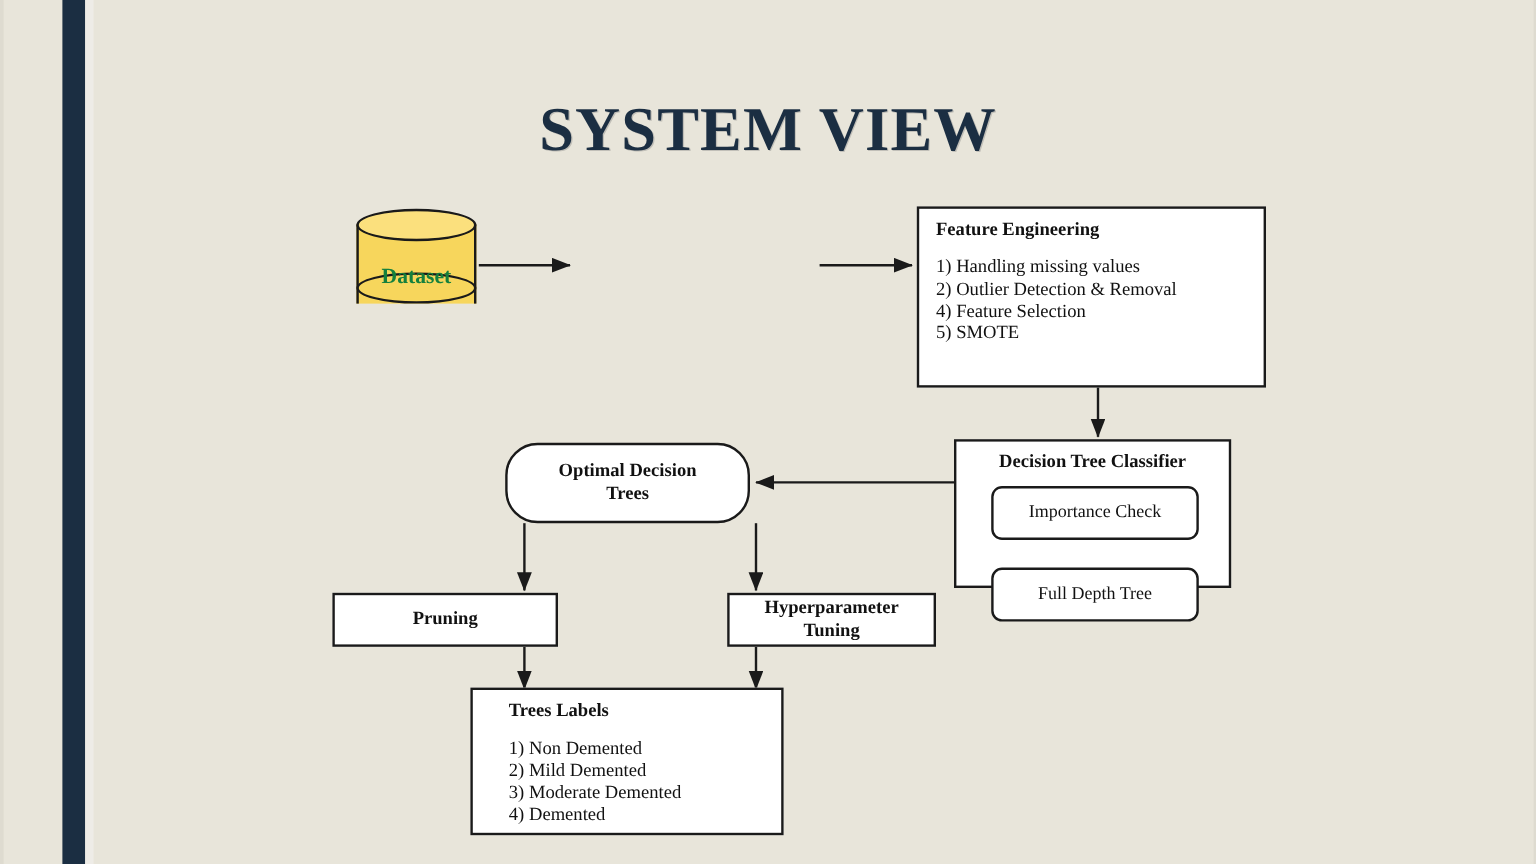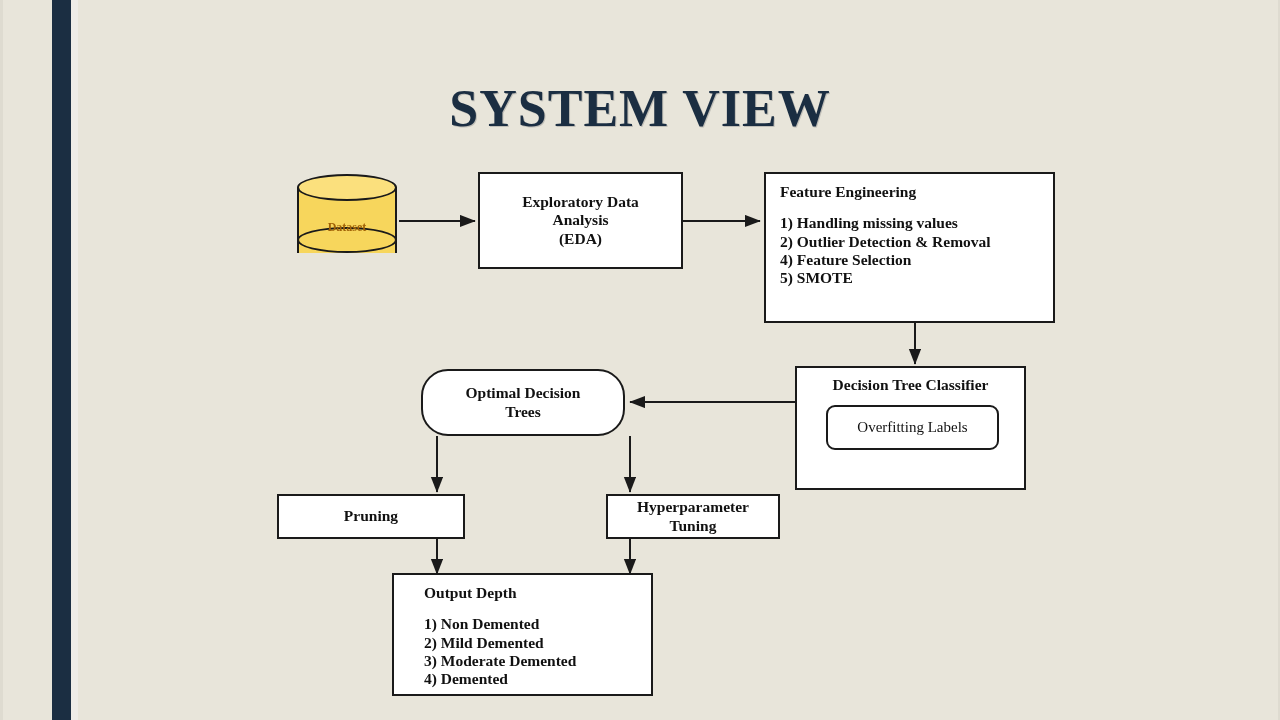--- a/index.html
+++ b/index.html
@@ -84,21 +84,20 @@
   .node-center {
     display: flex;
     align-items: center;
     justify-content: center;
     text-align: center;
   }
   .node-list {
     font-size: 15.5px;
     line-height: 1.18;
     white-space: nowrap;
-    font-weight: bold;
   }
   .node-pad {
     padding: 9px 20px 8px 14px;
   }
 
   
   #dataset-cylinder {
     position: absolute;
     left: 297px;
     top: 174px;
@@ -138,22 +137,22 @@
     border-radius: 50%;
     box-sizing: border-box;
   }
   #dataset-cylinder .cyl-label {
     position: absolute;
     left: 0;
     top: 46px;
     width: 100px;
     text-align: center;
     font-weight: bold;
-    font-size: 12px;
-    color: #a16207;
+    font-size: 18px;
+    color: #15803d;
     z-index: 3;
   }
 
   
   .subnode {
     position: absolute;
     background: #ffffff;
     border: 2px solid #1a1a1a;
     border-radius: 9px;
     box-sizing: border-box;
@@ -210,42 +209,38 @@
     <line x1="630" y1="539" x2="630" y2="574" stroke="#1a1a1a" stroke-width="2" marker-end="url(#arrow)"></line>
   </svg>
 
   <div id="dataset-cylinder">
     <div class="cyl-body"></div>
     <div class="cyl-bottom"></div>
     <div class="cyl-top"></div>
     <div class="cyl-label">Dataset</div>
   </div>
 
-  <div class="node node-center" style="left:478px; top:172px; width:205px; height:97px;">
-    <div class="node-title">
-      <div>Exploratory Data</div>
-      <div>Analysis</div>
-      <div>(EDA)</div>
-    </div>
-  </div>
 
   <div class="node node-pad" style="left:764px; top:172px; width:291px; height:151px;">
     <div class="node-title">Feature Engineering</div>
     <div class="node-list" style="margin-top:13px;">
       <div>1) Handling missing values</div>
       <div>2) Outlier Detection &amp; Removal</div>
       <div>4) Feature Selection</div>
       <div>5) SMOTE</div>
     </div>
   </div>
 
   <div class="node" style="left:795px; top:366px; width:231px; height:124px;">
     <div class="node-title" style="text-align:center; margin-top:8px;">Decision Tree Classifier</div>
     <div class="subnode" style="left:29px; top:37px; width:173px; height:45px;">
-        <span>Overfitting Labels</span>
+        <span>Importance Check</span>
+      </div>
+    <div class="subnode" style="left:29px; top:105px; width:173px; height:45px;">
+        <span>Full Depth Tree</span>
       </div>
   </div>
 
   <div class="node node-center" style="left:421px; top:369px; width:204px; height:67px;border-radius:27px;">
     <div class="node-title">
       <div>Optimal Decision</div>
       <div>Trees</div>
     </div>
   </div>
 
@@ -254,21 +249,21 @@
   </div>
 
   <div class="node node-center" style="left:594px; top:494px; width:174px; height:45px;margin-left:12px;">
     <div class="node-title">
       <div>Hyperparameter</div>
       <div>Tuning</div>
     </div>
   </div>
 
   <div class="node node-pad" style="left:392px; top:573px; width:261px; height:123px; padding-left:30px;">
-    <div class="node-title">Output Depth</div>
+    <div class="node-title">Trees Labels</div>
     <div class="node-list" style="margin-top:13px;">
       <div>1) Non Demented</div>
       <div>2) Mild Demented</div>
       <div>3) Moderate Demented</div>
       <div>4) Demented</div>
     </div>
   </div>
 
 </div>
 

